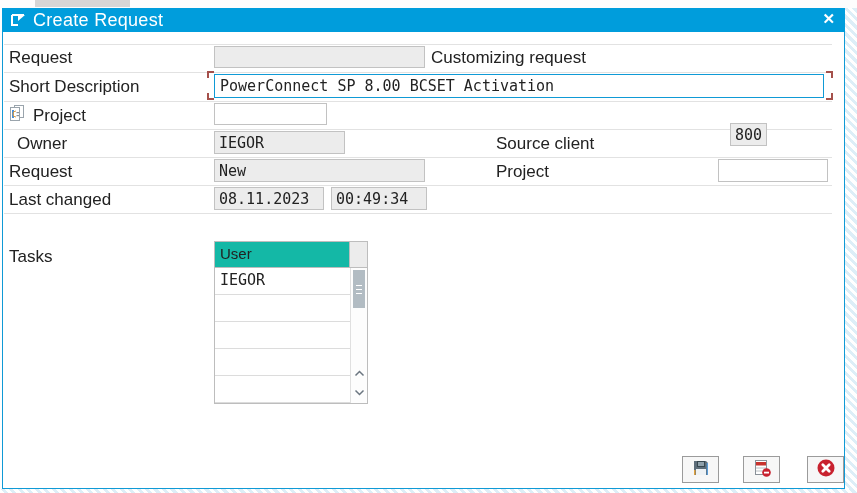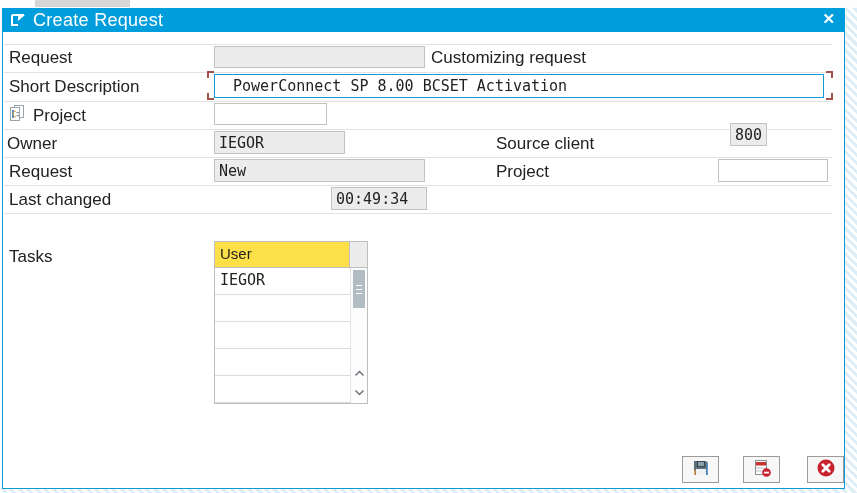--- a/index.html
+++ b/index.html
@@ -39,35 +39,35 @@
   .sep { position:absolute; left:1px; width:828px; height:1px; background:var(--separator); }
 
   .label { position:absolute; font-size:17px; color:#222; white-space:nowrap; }
 
   .field { position:absolute; height:23px; border:1px solid var(--field_border); background:#fff;
            font-family:"DejaVu Sans Mono", monospace; font-size:15px; color:#222; padding:0 4px; }
   .field.disabled { background:var(--disabled_bg); }
   input.field { outline:none; }
 
   .sd-input { position:absolute; left:211px; top:66px; width:610px; height:24px;
-              border:1px solid var(--focus_border); background:#fff; padding:0 18px;
+              border:1px solid var(--focus_border); background:#fff; padding:0 5px;
               font-family:"DejaVu Sans Mono", monospace; font-size:15px; color:#222; outline:none; }
   .corner { position:absolute; width:7px; height:7px; }
   .corner.tl { left:204px; top:63px; border-left:2px solid var(--focus_corner); border-top:2px solid var(--focus_corner); }
   .corner.bl { left:204px; top:85px; border-left:2px solid var(--focus_corner); border-bottom:2px solid var(--focus_corner); }
   .corner.tr { left:823px; top:63px; border-right:2px solid var(--focus_corner); border-top:2px solid var(--focus_corner); }
   .corner.br { left:823px; top:85px; border-right:2px solid var(--focus_corner); border-bottom:2px solid var(--focus_corner); }
 
   .icon-16 { position:absolute; width:18px; height:18px; }
 
   
   .tasks-table { position:absolute; left:211px; top:233px; width:154px; height:163px;
                  border:1px solid #bdbdbd; background:#fff; }
   .thead { display:flex; height:26px; }
-  .th { width:135px; height:26px; background:#fde047; border-right:1px solid #bdbdbd;
+  .th { width:135px; height:26px; background:#14b8a6; border-right:1px solid #bdbdbd;
         border-bottom:1px solid #bdbdbd; font-size:15px; color:#222; padding:3px 5px; }
   .th-corner { flex:1; background:#ececec; border-bottom:1px solid #bdbdbd; }
   .trow { width:135px; height:27px; border-bottom:1px solid #dcdcdc;
           font-family:"DejaVu Sans Mono", monospace; font-size:15px; color:#222; padding:3px 5px; }
   .trow:last-child { border-bottom:none; }
   .vscroll { position:absolute; right:0; top:26px; bottom:0; width:17px; background:#fdfdfd;
              border-left:1px solid #e0e0e0; }
   .vthumb { position:absolute; left:2px; top:2px; width:12px; height:38px; background:var(--scroll_thumb); }
   .grip { position:absolute; left:3px; width:6px; height:1px; background:#fff; }
   .sbtn { position:absolute; left:0; width:16px; height:16px; display:flex;
@@ -125,31 +125,32 @@
         <rect x="2.5" y="3.5" width="9" height="13" fill="#fff" stroke="#9aa4ac"></rect>
         <rect x="4" y="6" width="2" height="8" fill="#4a90d9"></rect>
         <path d="M8 7 a2.6 2.6 0 1 0 0 6" stroke="#e09b3d" fill="none"></path>
         <rect x="8.5" y="8" width="2.5" height="1.2" fill="#8a9199"></rect>
         <rect x="8.5" y="11" width="2.5" height="1.2" fill="#8a9199"></rect>
       </svg>
     </span>
     <div class="label" style="left:30px; top:98px">Project</div>
     <input class="field" style="left: 211px; top: 95px; width: 113px; height: 22px;" value="">
 
-    <div class="label" style="left:4px; top:126px">Owner</div>
+    <div class="label" style="left:14px; top:126px">Owner</div>
     <input class="field disabled" style="left: 211px; top: 123px; width: 131px;" tabindex="-1" readonly="" value="IEGOR">
     <div class="label" style="left:493px; top:126px">Source client</div>
     <input class="field disabled" style="left: 715px; top: 115px; width: 37px; margin-left: 12px;" tabindex="-1" readonly="" value="800">
 
     <div class="label" style="left:6px; top:154px">Request</div>
     <input class="field disabled" style="left: 211px; top: 151px; width: 211px;" tabindex="-1" readonly="" value="New">
     <div class="label" style="left:493px; top:154px">Project</div>
     <input class="field" style="left: 715px; top: 151px; width: 110px;" value="">
 
     <div class="label" style="left:6px; top:182px">Last changed</div>
+    <input class="field disabled" style="left: 211px; top: 179px; width: 110px;" tabindex="-1" readonly="" value="08.11.2023">
     <input class="field disabled" style="left: 328px; top: 179px; width: 96px;" tabindex="-1" readonly="" value="00:49:34">
 
     <div class="label" style="left:6px; top:239px">Tasks</div>
     <div class="tasks-table">
       <div class="thead">
         <div class="th">User</div>
         <div class="th-corner"></div>
       </div>
       <div class="trow">IEGOR</div>
       <div class="trow"></div>

